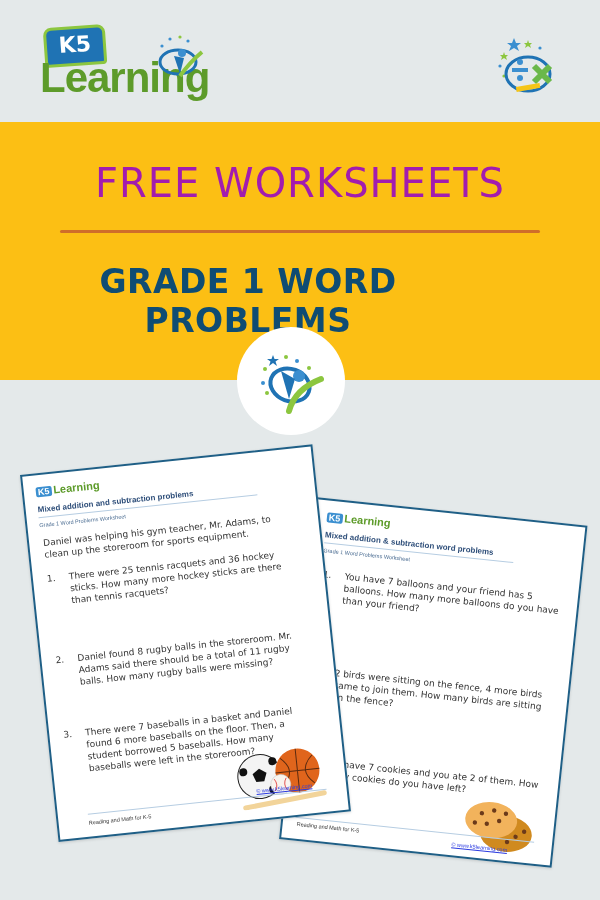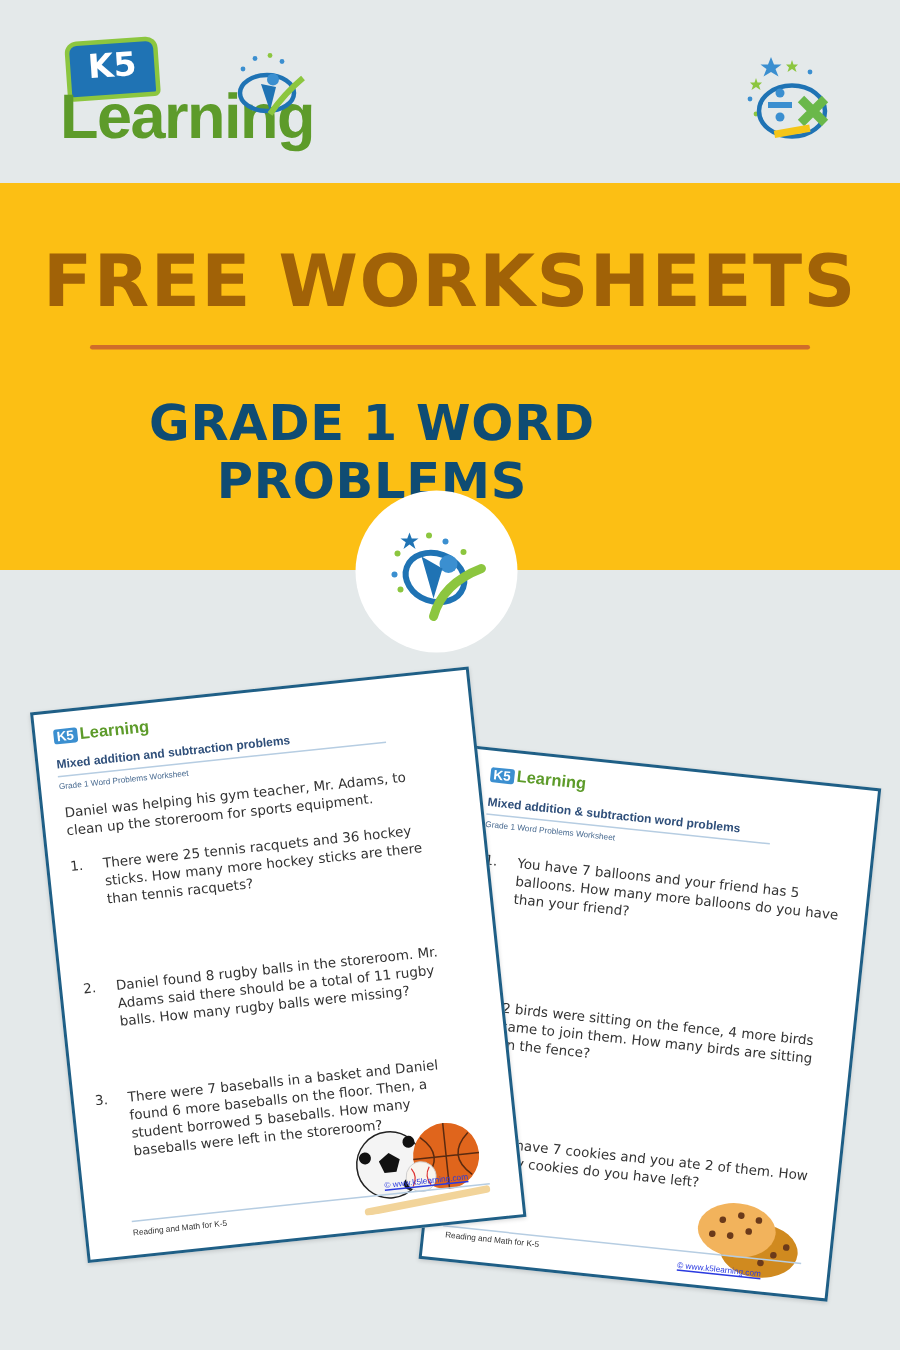--- a/index.html
+++ b/index.html
@@ -4,21 +4,21 @@
 <style>
   html, body { margin: 0; padding: 0; }
   body { width: 600px; height: 900px; overflow: hidden; background: #e4e9ea; font-family: "DejaVu Sans", sans-serif; position: relative; }
   .top { position: absolute; left: 0; top: 0; width: 600px; height: 122px; background: #e4e9ea; }
   .k5logo { position: absolute; left: 40px; top: 22px; width: 180px; height: 80px; }
   .k5book { position: absolute; left: 4px; top: 4px; width: 56px; height: 34px; background: #1f73b4; border: 3px solid #8cc63f; border-radius: 8px 8px 4px 4px; transform: rotate(-4deg); color: #fff; font-weight: bold; font-size: 22px; text-align: center; line-height: 32px; font-family: "DejaVu Sans", sans-serif; }
   .learning { position: absolute; left: 0; top: 32px; font-family: "Liberation Sans", sans-serif; font-size: 42px; font-weight: bold; color: #5d9b2a; letter-spacing: -1px; }
   .figure-small { position: absolute; left: 110px; top: 10px; }
   .mathicon { position: absolute; left: 492px; top: 30px; width: 80px; height: 70px; }
   .band { position: absolute; left: 0; top: 122px; width: 600px; height: 258px; background: #fcbf14; }
-  .t1 { position: absolute; left: 0; top: 160px; width: 600px; text-align: center; color: #a16207; font-family: "DejaVu Sans", sans-serif; font-weight: bold; font-size: 48px; letter-spacing: 1px; }
+  .t1 { position: absolute; left: 0; top: 160px; width: 600px; text-align: center; color: #a21caf; font-family: "DejaVu Sans", sans-serif; font-weight: normal; font-size: 40px; letter-spacing: 1px; }
   .rule { position: absolute; left: 60px; top: 230px; width: 480px; height: 3px; background: #cf6d2a; border-radius: 2px; }
   .t2 { position: absolute; left: 0; top: 262px; width: 496px; text-align: center; color: #0f4c73; font-family: "DejaVu Sans", sans-serif; font-weight: bold; font-size: 33px; letter-spacing: 0.5px; }
   .circle { position: absolute; left: 237px; top: 327px; width: 108px; height: 108px; border-radius: 50%; background: #ffffff; }
   .sheet { position: absolute; background: #ffffff; border: 2px solid #1f5f86; box-shadow: 0 1px 3px rgba(0,0,0,0.15); }
   .sheet-left { left: 20px; top: 475px; width: 290px; height: 365px; transform: rotate(-6deg); transform-origin: left top; z-index: 3; }
   .sheet-right { left: 315px; top: 497px; width: 270px; height: 340px; transform: rotate(6deg); transform-origin: left top; z-index: 2; }
   .sheet .logo { position: absolute; left: 12px; top: 10px; font-size: 11px; font-weight: bold; color: #5d9b2a; font-family: "Liberation Sans", sans-serif; }
   .sheet .logo .b { display: inline-block; background: #3b8fd0; color: #fff; padding: 0 2px; border-radius: 2px; margin-right: 2px; font-size: 9px; }
   .sheet .title { position: absolute; left: 12px; top: 30px; font-size: 8px; font-weight: bold; color: #2f4f7a; font-family: "Liberation Sans", sans-serif; }
   .sheet .hr { position: absolute; left: 12px; top: 42px; height: 1px; background: #b6cde2; }

